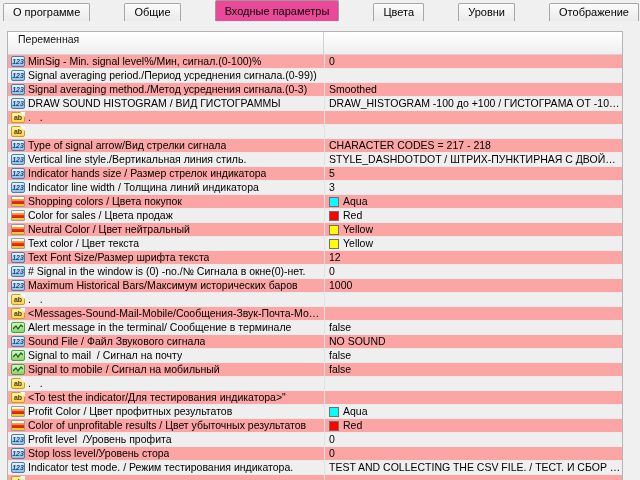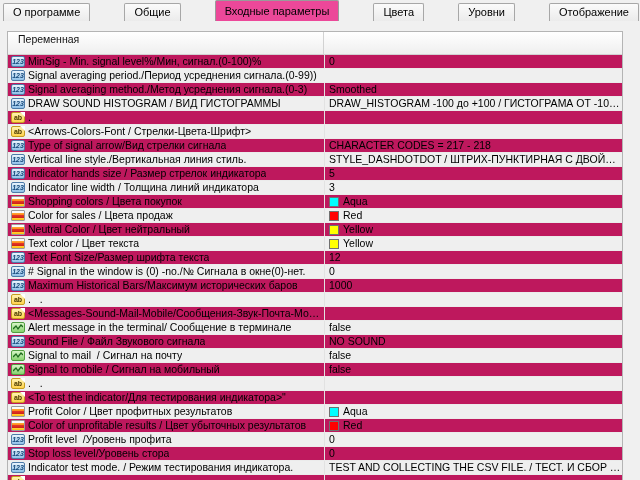--- a/index.html
+++ b/index.html
@@ -44,21 +44,21 @@
     font-size:10.5px;color:#111;
   }
   .th-variable{
     width:316px;box-sizing:border-box;padding-left:10px;line-height:15px;
     border-right:1px solid #d2d2d2;overflow:hidden;white-space:nowrap;
   }
   .th-value{flex:1;padding-left:4px;line-height:15px;white-space:nowrap;}
   .table-body{position:relative;}
   .prow{
     display:flex;align-items:center;height:14px;box-sizing:border-box;
-    border-bottom:1px solid #ebebeb;background:#be185d;
+    border-bottom:1px solid #ebebeb;background:#fca5a5;
     font-size:10.5px;line-height:13px;cursor:default;
   }
   .prow.alt{background:#efefef;align-items:flex-end;}
   .cell-name{
     width:316px;box-sizing:border-box;display:flex;align-items:center;
     padding-left:3px;overflow:hidden;flex:none;height:100%;
   }
   .cell-value{
     flex:1;display:flex;align-items:center;box-sizing:border-box;
     border-left:1px solid #e2e2e2;padding-left:4px;overflow:hidden;height:100%;
@@ -174,21 +174,20 @@
             <span class="picon string">ab</span>
             <span class="pname">.   .</span>
           </div>
           <div class="cell-value">
             <span class="pvalue"></span>
           </div>
         </div>
         <div class="prow alt">
           <div class="cell-name">
             <span class="picon string">ab</span>
-            <span class="pname">&lt;Arrows-Colors-Font / Стрелки-Цвета-Шрифт&gt;</span>
           </div>
           <div class="cell-value">
             <span class="pvalue"></span>
           </div>
         </div>
         <div class="prow">
           <div class="cell-name">
             <span class="picon numeric">123</span>
             <span class="pname">Type of signal arrow/Вид стрелки сигнала</span>
           </div>

